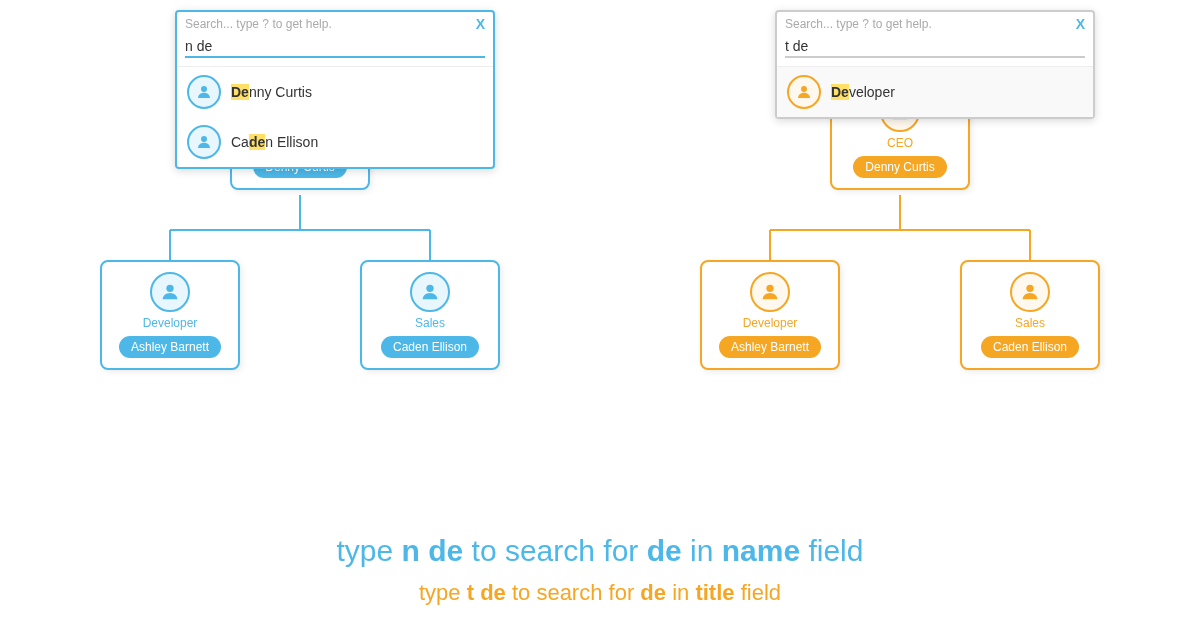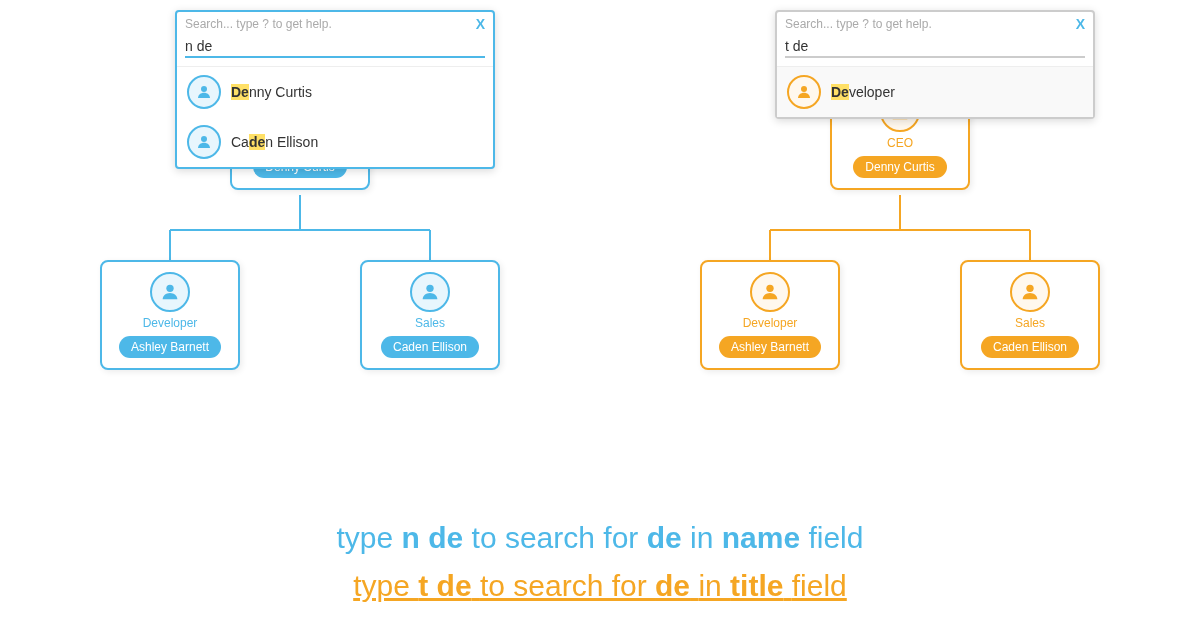--- a/index.html
+++ b/index.html
@@ -170,21 +170,21 @@
 <div style="position:absolute;bottom:20px;left:0;width:1200px;text-align:center;">
   <div style="font-size:30px;line-height:1.6;color:#4db8e8;">
     <span>type </span>
     <span style="font-weight:bold;color:#4db8e8;">n de</span>
     <span> to search for </span>
     <span style="font-weight:bold;color:#4db8e8;">de</span>
     <span> in </span>
     <span style="font-weight:bold;color:#4db8e8;">name</span>
     <span> field</span>
   </div>
-  <div style="font-size:30px;line-height:1.6;color:#f5a623;text-decoration:underline;">
+  <div style="font-size:22px;line-height:1.6;color:#f5a623;">
     <span>type </span>
     <span style="font-weight:bold;color:#f5a623;">t de</span>
     <span> to search for </span>
     <span style="font-weight:bold;color:#f5a623;">de</span>
     <span> in </span>
     <span style="font-weight:bold;color:#f5a623;">title</span>
     <span> field</span>
   </div>
 </div>
 

